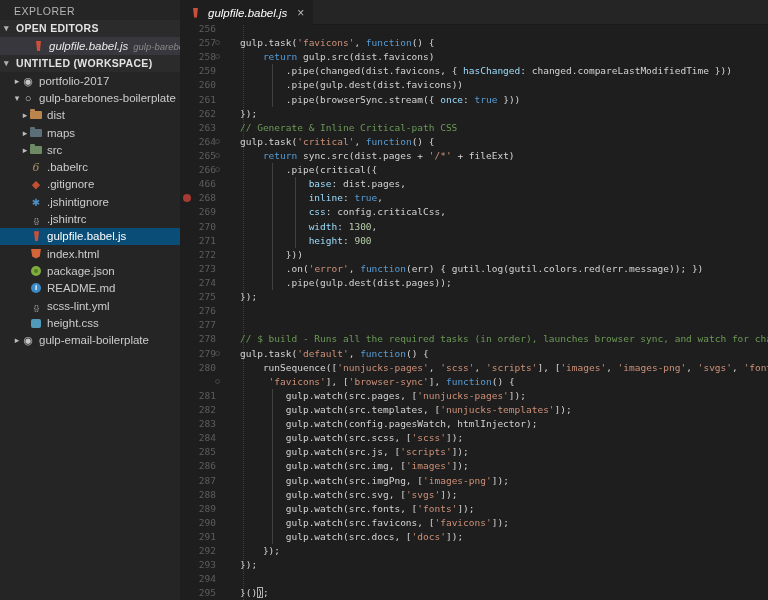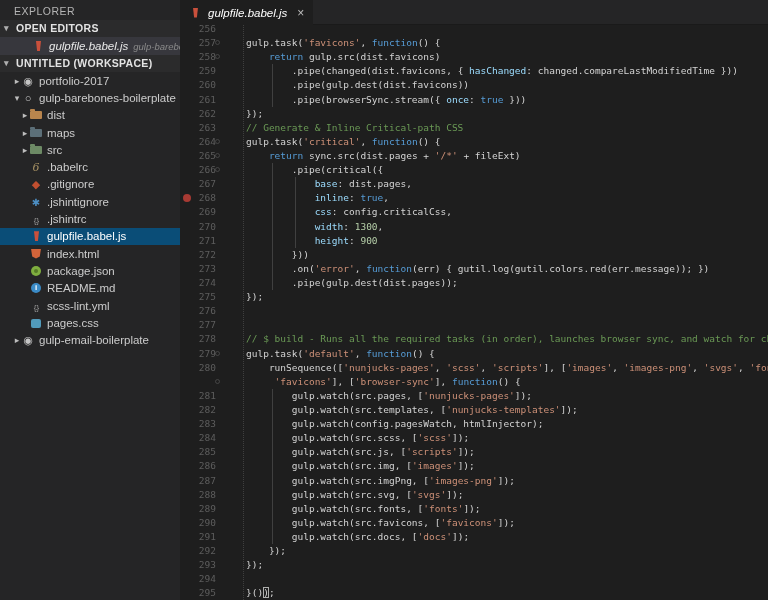--- a/index.html
+++ b/index.html
@@ -71,21 +71,21 @@
           font-family:"DejaVu Sans Mono", monospace; font-size:9.5px; }
   #gutterline { position:absolute; left:63px; top:0; bottom:0; border-left:1px dotted #3f3f3f; }
   #rows { position:absolute; left:0; top:-3px; right:0; }
   .crow { position:relative; height:14.12px; line-height:14.12px; white-space:pre;padding-left:23px; }
   .lnum { position:absolute; left:0; width:36px; text-align:right; color:#5d5d5d; }
   .gmark { position:absolute; left:35px; top:4px; width:5px; height:5px;
            border:1px solid #565656; border-radius:50%; opacity:.65; }
   .bp { position:absolute; left:3px; top:3px; width:8px; height:8px; border-radius:50%;
         background:#a73a33; }
   .guide { position:absolute; top:0; bottom:0; border-left:1px solid #404040; }
-  .ltext { position:absolute; left:66px; white-space:pre; }
+  .ltext { position:absolute; left:60px; white-space:pre; }
   .t-d { color:#d4d4d4; } .t-k { color:#569cd6; } .t-s { color:#ce9178; }
   .t-c { color:#6a9955;margin-top:38px; } .t-n { color:#b5cea8; } .t-p { color:#9cdcfe; }
   .t-x { color:#d4d4d4; outline:1px solid #aeafad; outline-offset:-1px; }
 </style>
 </head>
 <body>
 
 <div id="window">
 
   <div id="sidebar">
@@ -172,21 +172,21 @@
           <span>README.md</span>
         </div>
         <div class="tree-row lvl1">
           <span class="twisty"></span>
           <span class="fi fi-braces"></span>
           <span>scss-lint.yml</span>
         </div>
         <div class="tree-row lvl1">
           <span class="twisty"></span>
           <span class="fi fi-css"></span>
-          <span>pages.css</span>
+          <span>height.css</span>
         </div>
         <div class="tree-row lvl0">
           <span class="twisty">▸</span>
           <span class="fi fi-circle-dot"></span>
           <span>gulp-email-boilerplate</span>
         </div>
       </div>
   </div>
 
   <div id="main">
@@ -204,21 +204,21 @@
           <div class="crow"><span class="lnum">257</span><span class="gmark"></span><span class="ltext"><span class="t-d">gulp.task(</span><span class="t-s">'favicons'</span><span class="t-d">, </span><span class="t-k">function</span><span class="t-d">() {</span></span></div>
           <div class="crow"><span class="lnum">258</span><span class="gmark"></span><span class="ltext">    <span class="t-k">return</span><span class="t-d"> gulp.src(dist.favicons)</span></span></div>
           <div class="crow"><span class="lnum">259</span><span class="guide" style="left: 91.884px;"></span><span class="ltext">        <span class="t-d">.pipe(changed(dist.favicons, { </span><span class="t-p">hasChanged</span><span class="t-d">: changed.compareLastModifiedTime }))</span></span></div>
           <div class="crow"><span class="lnum">260</span><span class="guide" style="left: 91.884px;"></span><span class="ltext">        <span class="t-d">.pipe(gulp.dest(dist.favicons))</span></span></div>
           <div class="crow"><span class="lnum">261</span><span class="guide" style="left: 91.884px;"></span><span class="ltext">        <span class="t-d">.pipe(browserSync.stream({ </span><span class="t-p">once</span><span class="t-d">: </span><span class="t-k">true</span><span class="t-d"> }))</span></span></div>
           <div class="crow"><span class="lnum">262</span><span class="ltext"><span class="t-d">});</span></span></div>
           <div class="crow"><span class="lnum">263</span><span class="ltext"><span class="t-c">// Generate &amp; Inline Critical-path CSS</span></span></div>
           <div class="crow"><span class="lnum">264</span><span class="gmark"></span><span class="ltext"><span class="t-d">gulp.task(</span><span class="t-s">'critical'</span><span class="t-d">, </span><span class="t-k">function</span><span class="t-d">() {</span></span></div>
           <div class="crow"><span class="lnum">265</span><span class="gmark"></span><span class="ltext">    <span class="t-k">return</span><span class="t-d"> sync.src(dist.pages + </span><span class="t-s">'/*'</span><span class="t-d"> + fileExt)</span></span></div>
           <div class="crow"><span class="lnum">266</span><span class="gmark"></span><span class="guide" style="left: 91.884px;"></span><span class="ltext">        <span class="t-d">.pipe(critical({</span></span></div>
-          <div class="crow"><span class="lnum">267</span><span class="guide" style="left: 91.884px;"></span><span class="guide" style="left: 114.768px;"></span><span class="ltext">            <span class="t-p">base</span><span class="t-d">: dist.pages,</span></span></div>
+          <div class="crow"><span class="lnum">466</span><span class="guide" style="left: 91.884px;"></span><span class="guide" style="left: 114.768px;"></span><span class="ltext">            <span class="t-p">base</span><span class="t-d">: dist.pages,</span></span></div>
           <div class="crow"><span class="lnum">268</span><span class="bp"></span><span class="guide" style="left: 91.884px;"></span><span class="guide" style="left: 114.768px;"></span><span class="ltext">            <span class="t-p">inline</span><span class="t-d">: </span><span class="t-k">true</span><span class="t-d">,</span></span></div>
           <div class="crow"><span class="lnum">269</span><span class="guide" style="left: 91.884px;"></span><span class="guide" style="left: 114.768px;"></span><span class="ltext">            <span class="t-p">css</span><span class="t-d">: config.criticalCss,</span></span></div>
           <div class="crow"><span class="lnum">270</span><span class="guide" style="left: 91.884px;"></span><span class="guide" style="left: 114.768px;"></span><span class="ltext">            <span class="t-p">width</span><span class="t-d">: </span><span class="t-n">1300</span><span class="t-d">,</span></span></div>
           <div class="crow"><span class="lnum">271</span><span class="guide" style="left: 91.884px;"></span><span class="guide" style="left: 114.768px;"></span><span class="ltext">            <span class="t-p">height</span><span class="t-d">: </span><span class="t-n">900</span></span></div>
           <div class="crow"><span class="lnum">272</span><span class="guide" style="left: 91.884px;"></span><span class="ltext">        <span class="t-d">}))</span></span></div>
           <div class="crow"><span class="lnum">273</span><span class="guide" style="left: 91.884px;"></span><span class="ltext">        <span class="t-d">.on(</span><span class="t-s">'error'</span><span class="t-d">, </span><span class="t-k">function</span><span class="t-d">(err) { gutil.log(gutil.colors.red(err.message)); })</span></span></div>
           <div class="crow"><span class="lnum">274</span><span class="guide" style="left: 91.884px;"></span><span class="ltext">        <span class="t-d">.pipe(gulp.dest(dist.pages));</span></span></div>
           <div class="crow"><span class="lnum">275</span><span class="ltext"><span class="t-d">});</span></span></div>
           <div class="crow"><span class="lnum">276</span><span class="ltext"></span></div>
           <div class="crow"><span class="lnum">277</span><span class="ltext"></span></div>

